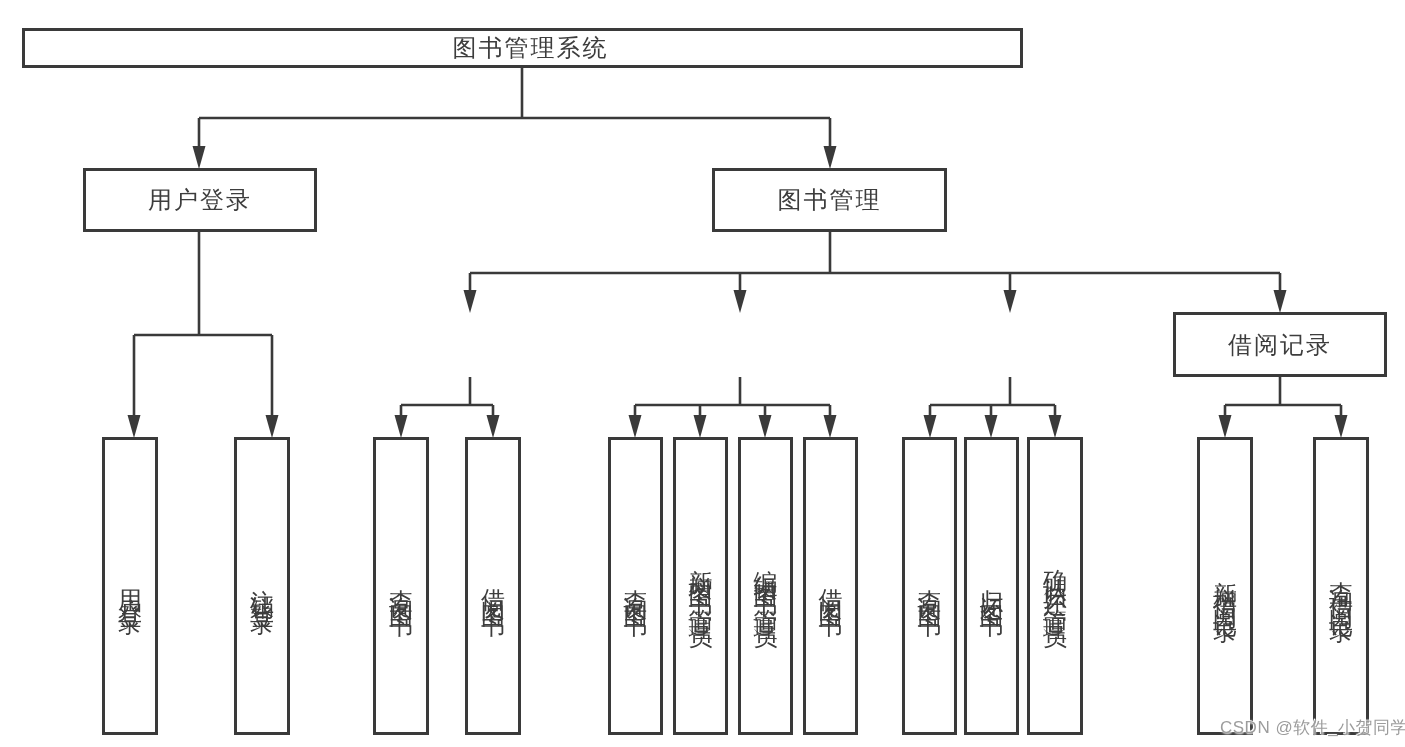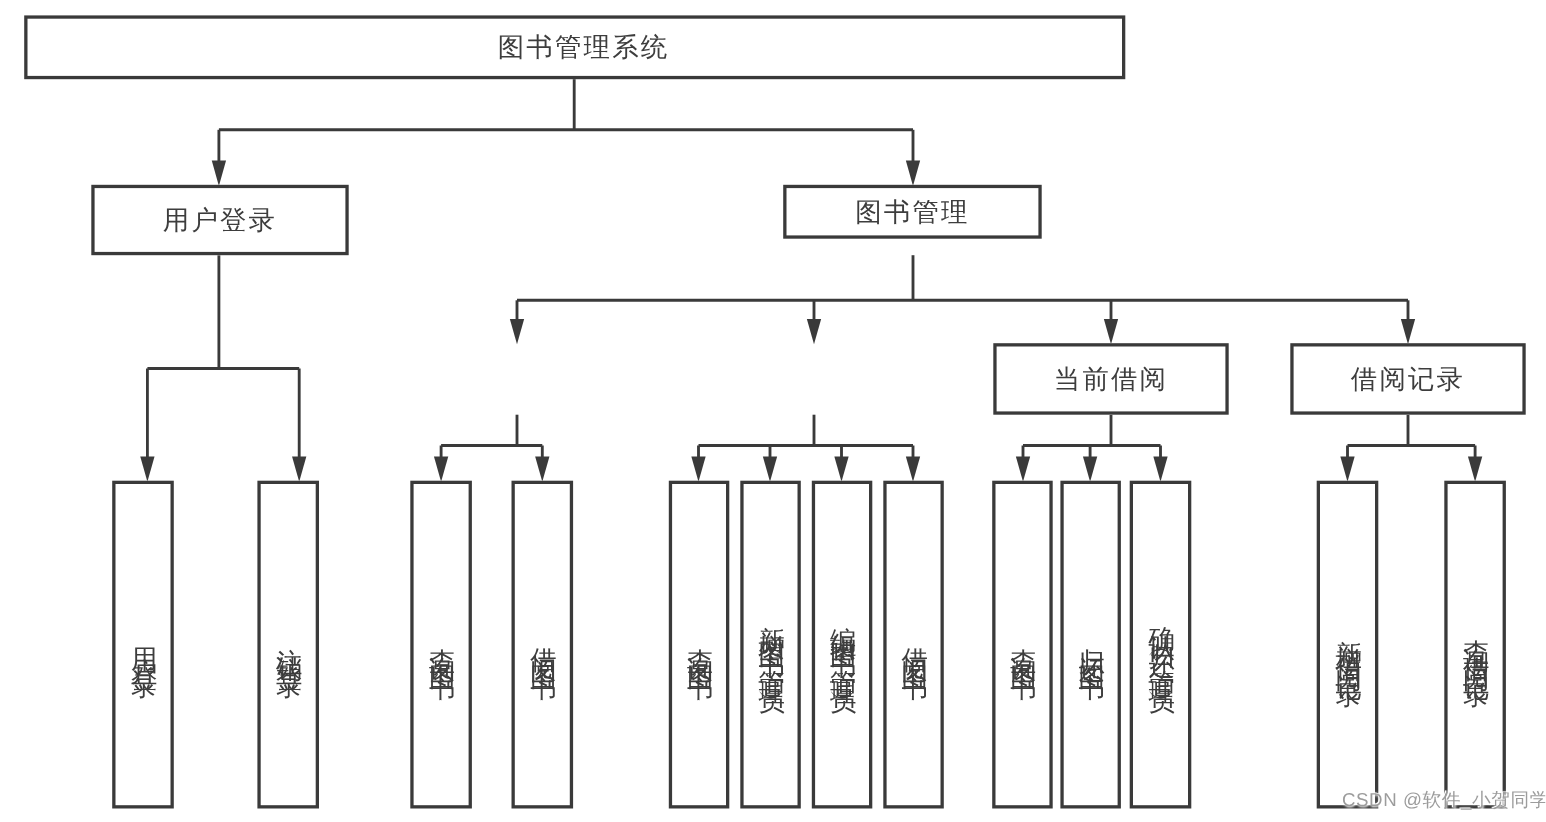--- a/index.html
+++ b/index.html
@@ -134,26 +134,25 @@
 
       <polygon points="930,438 923.5,415 936.5,415"></polygon>
       <polygon points="991,438 984.5,415 997.5,415"></polygon>
       <polygon points="1055,438 1048.5,415 1061.5,415"></polygon>
 
       <polygon points="1225,438 1218.5,415 1231.5,415"></polygon>
       <polygon points="1341,438 1334.5,415 1347.5,415"></polygon>
     </g>
   </svg>
 
-  <div class="node" style="left:22px; top:14px; width:1001px; height:58px;padding-left:16px;">图书管理系统</div>
+  <div class="node" style="left:22px; top:28px; width:1001px; height:40px;padding-left:16px;">图书管理系统</div>
 
   <div class="node" style="left:83px; top:168px; width:234px; height:64px;">用户登录</div>
-  <div class="node" style="left:712px; top:168px; width:235px; height:49px;">图书管理</div>
+  <div class="node" style="left:712px; top:168px; width:235px; height:64px;">图书管理</div>
 
-  <div class="node" style="left:903px; top:312px; width:214px; height:65px;">当前借阅</div>
   <div class="node" style="left:1173px; top:312px; width:214px; height:65px;">借阅记录</div>
 
   <div class="vnode" style="left:102px; top:437px; width:56px; height:298px;">
     <span>用户登录</span>
   </div>
   <div class="vnode" style="left:234px; top:437px; width:56px; height:298px;">
     <span>注销登录</span>
   </div>
 
   <div class="vnode" style="left:373px; top:437px; width:56px; height:298px;">

